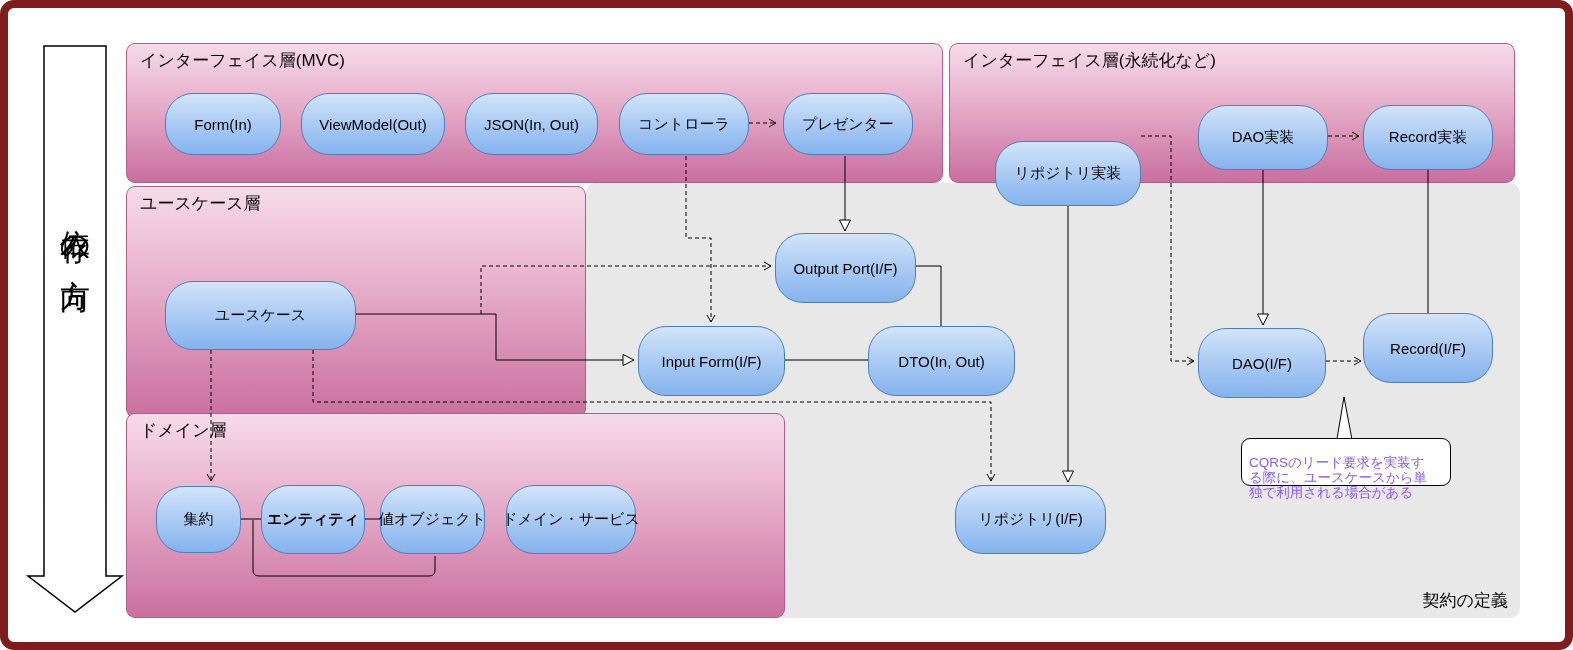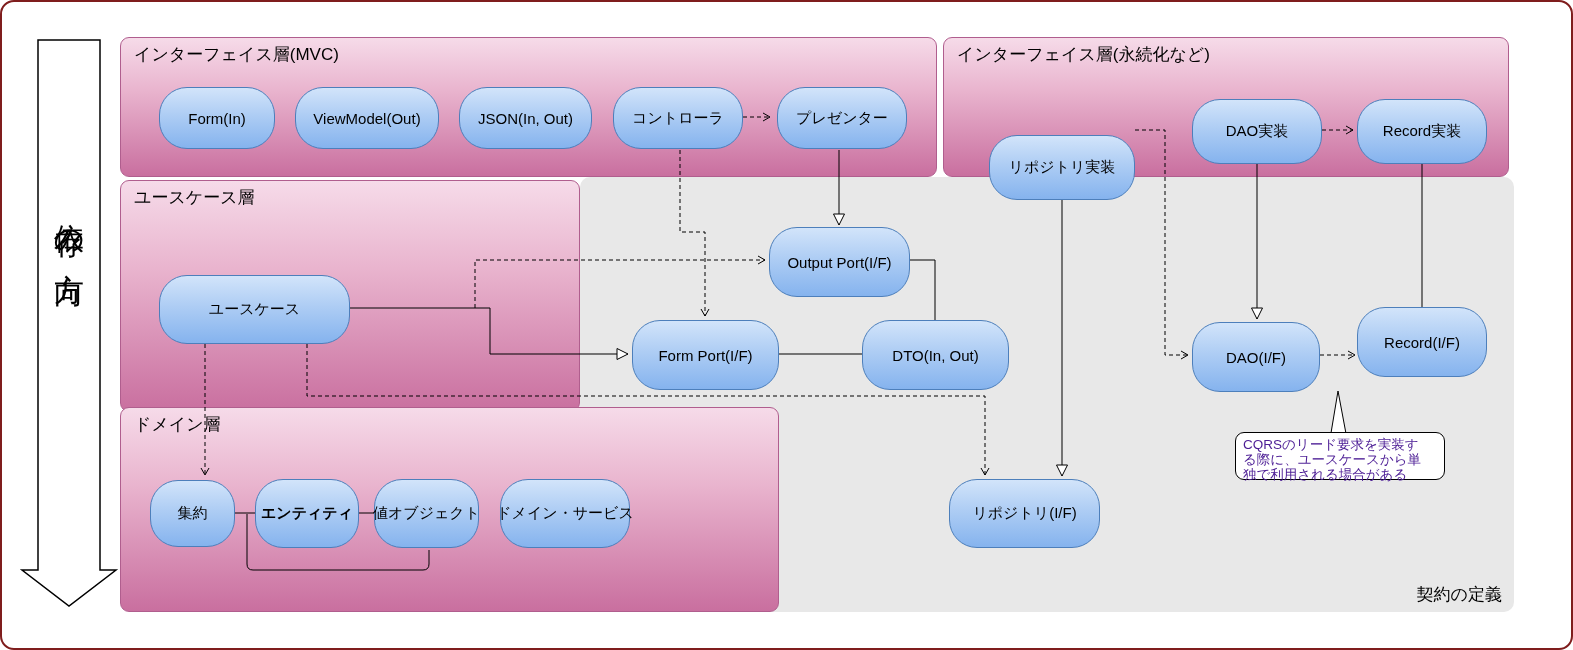--- a/index.html
+++ b/index.html
@@ -1,32 +1,32 @@
 <!DOCTYPE html>
 <html><head>
 <meta charset="utf-8">
 <style>
   html,body{margin:0;padding:0;background:#fff;font-family:"Liberation Sans","DejaVu Sans",sans-serif;}
   .canvas{position:relative;width:1573px;height:650px;box-sizing:border-box;
-          border:2px solid #7f1d1d;border-radius:14px;background:#fff;overflow:hidden;}
+          border:8px solid #7f1d1d;border-radius:14px;background:#fff;overflow:hidden;}
   .region{position:absolute;box-sizing:border-box;border:1px solid #b05e8e;border-radius:9px;
           background:linear-gradient(180deg,#f6dbe9 0%,#e9b4ce 38%,#c96f9f 100%);}
   .region-label{position:absolute;top:6px;left:12px;font-size:17px;color:#000;white-space:nowrap;}
   .gray-region{position:absolute;box-sizing:border-box;background:#e8e8e8;border-radius:10px;}
   .contract-label{position:absolute;font-size:17px;color:#000;text-align:right;}
   .node{position:absolute;box-sizing:border-box;border:1px solid #4d7fbb;border-radius:28px;
         background:linear-gradient(180deg,#d2e4fa 0%,#aecdf4 45%,#85b3ee 100%);
         display:flex;align-items:center;justify-content:center;
         font-size:15px;color:#000;text-align:center;white-space:nowrap;}
   .edges{position:absolute;left:0;top:0;pointer-events:none;}
   .dep-label{position:absolute;left:49px;top:198px;width:36px;font-size:30px;color:#000;
              writing-mode:vertical-rl;text-orientation:upright;letter-spacing:5px;line-height:36px;}
   .callout{position:absolute;left:1233px;top:430px;width:210px;height:48px;box-sizing:border-box;
-           background:#fff;border:1px solid #000;border-radius:9px;padding:4px 7px;
-           font-size:13.5px;line-height:15px;color:#4c1d95;}
+           background:#fff;border:1px solid #000;border-radius:9px;padding:16px 7px;
+           font-size:13.5px;line-height:15px;color:#8b5cf6;}
 </style>
 </head>
 <body>
 
 <div class="canvas">
 
   <div class="gray-region" style="left:578px;top:175px;width:934px;height:435px;"></div>
 
   <div class="region" style="left:118px;top:35px;width:817px;height:140px;"></div>
   <div class="region" style="left:941px;top:35px;width:566px;height:140px;"></div>
@@ -83,21 +83,21 @@
   <div class="node" style="left:611px;top:85px;width:130px;height:62px;text-align:center;">コントローラ</div>
   <div class="node" style="left:775px;top:85px;width:130px;height:62px;">プレゼンター</div>
 
   <div class="node" style="left:987px;top:97px;width:146px;height:65px;margin-top:36px;">リポジトリ実装</div>
   <div class="node" style="left:1190px;top:97px;width:130px;height:65px;">DAO実装</div>
   <div class="node" style="left:1355px;top:97px;width:130px;height:65px;">Record実装</div>
 
   <div class="node" style="left:157px;top:273px;width:191px;height:69px;">ユースケース</div>
 
   <div class="node" style="left:767px;top:225px;width:141px;height:70px;">Output Port(I/F)</div>
-  <div class="node" style="left:630px;top:318px;width:147px;height:70px;">Form Port(I/F)</div>
+  <div class="node" style="left:630px;top:318px;width:147px;height:70px;">Input Form(I/F)</div>
   <div class="node" style="left:860px;top:318px;width:147px;height:70px;">DTO(In, Out)</div>
   <div class="node" style="left:1190px;top:320px;width:128px;height:70px;">DAO(I/F)</div>
   <div class="node" style="left:1355px;top:305px;width:130px;height:70px;">Record(I/F)</div>
   <div class="node" style="left:947px;top:477px;width:151px;height:69px;">リポジトリ(I/F)</div>
 
   <div class="node" style="left:148px;top:478px;width:85px;height:67px;">集約</div>
   <div class="node" style="left:253px;top:477px;width:104px;height:69px;font-weight:bold;">エンティティ</div>
   <div class="node" style="left:498px;top:477px;width:130px;height:69px;">ドメイン・サービス</div>
   <div class="node" style="left:372px;top:477px;width:105px;height:69px;">値オブジェクト</div>
 

